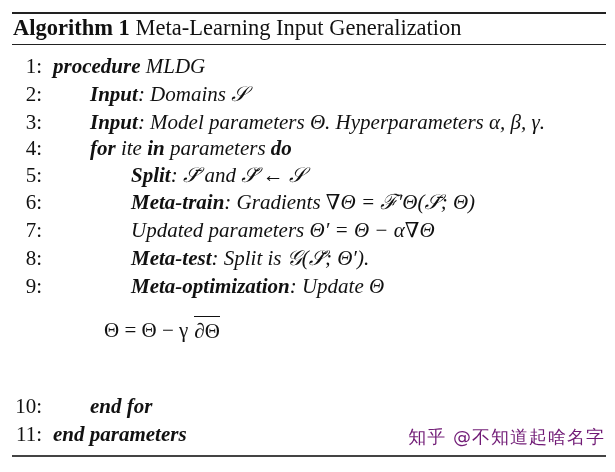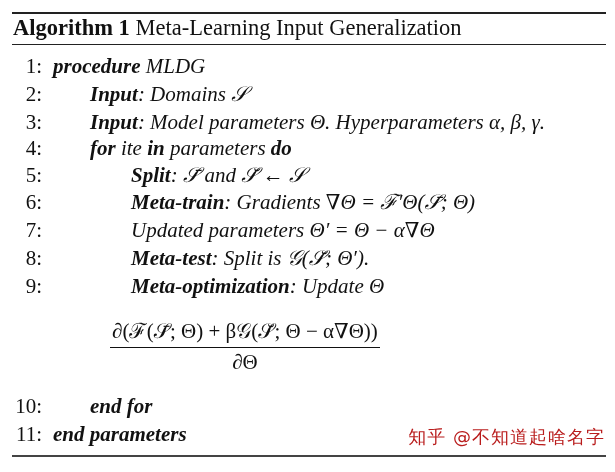--- a/index.html
+++ b/index.html
@@ -14,21 +14,21 @@
   .line { position:absolute; left:0; height:28px; font-size:21px; white-space:nowrap; line-height:28px; }
   .num { position:absolute; left:0; width:42px; text-align:right; }
   .txt { position:absolute; white-space:nowrap;font-style:italic; }
   .lv0 { left:53px; } .lv1 { left:90px; } .lv2 { left:131px; }
   b { font-weight:bold; }
   .eq { position:absolute; left:104px; top:316px; font-size:21px; display:flex; align-items:center; white-space:nowrap; }
   .frac { display:inline-flex; flex-direction:column; align-items:center; margin-left:6px; }
   .frac .numr { padding:0 2px 3px; }
   .frac .bar { align-self:stretch; height:1.3px; background:#111; }
   .frac .den { padding-top:2px; }
-  .wm { position:absolute; right:10px; top:425px; font-family:"DejaVu Sans", sans-serif; font-size:18px; color:#b91c1c; letter-spacing:1px; }
+  .wm { position:absolute; right:10px; top:425px; font-family:"DejaVu Sans", sans-serif; font-size:18px; color:#701a75; letter-spacing:1px; }
 </style>
 </head>
 <body>
 
 <div class="rule top"></div>
 <div class="title">
   <b>Algorithm 1</b>
   <span>Meta-Learning Input Generalization</span>
 </div>
 <div class="rule mid"></div>
@@ -64,22 +64,22 @@
 <div class="line" style="top:244px">
   <span class="num">8:</span>
   <span class="txt lv2"><b>Meta-test</b><span>: Split is 𝒢(𝒮̆; Θ′).</span></span>
 </div>
 <div class="line" style="top:272px">
   <span class="num">9:</span>
   <span class="txt lv2"><b>Meta-optimization</b><span>: Update Θ</span></span>
 </div>
 
 <div class="eq">
+  <span>Θ = Θ − γ</span>
   <span class="frac">
-    <span class="numr">∂(ℱ(𝒮̄; Θ) + β𝒢(𝒮̆; Θ − α∇Θ))</span>
     <span class="bar"></span>
     <span class="den">∂Θ</span>
   </span>
 </div>
 
 <div class="line" style="top:392px">
   <span class="num">10:</span>
   <span class="txt lv1"><b>end for</b></span>
 </div>
 <div class="line" style="top:420px">

